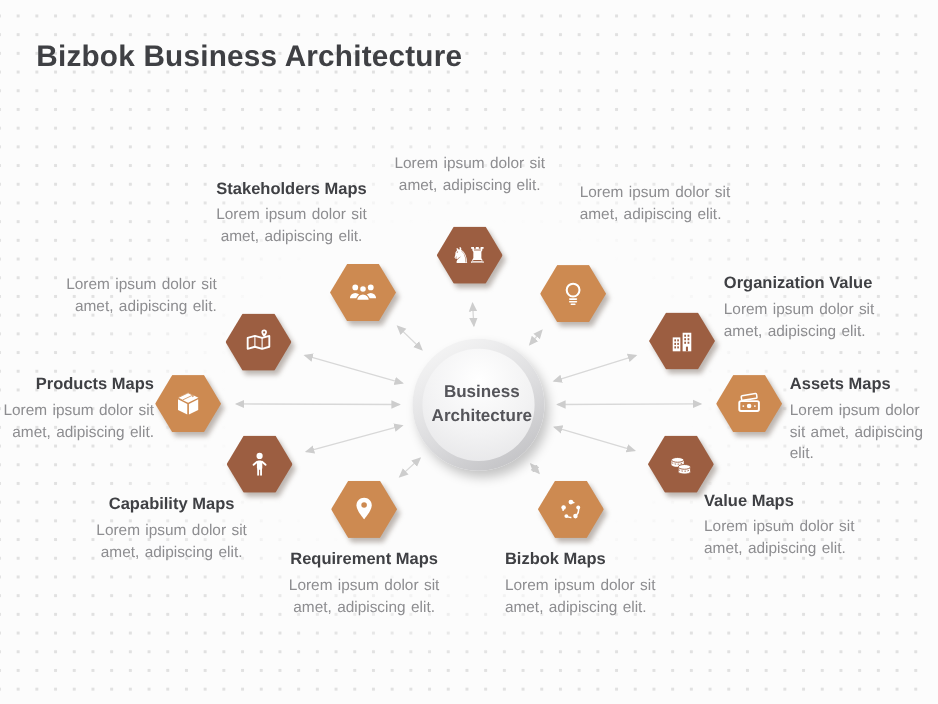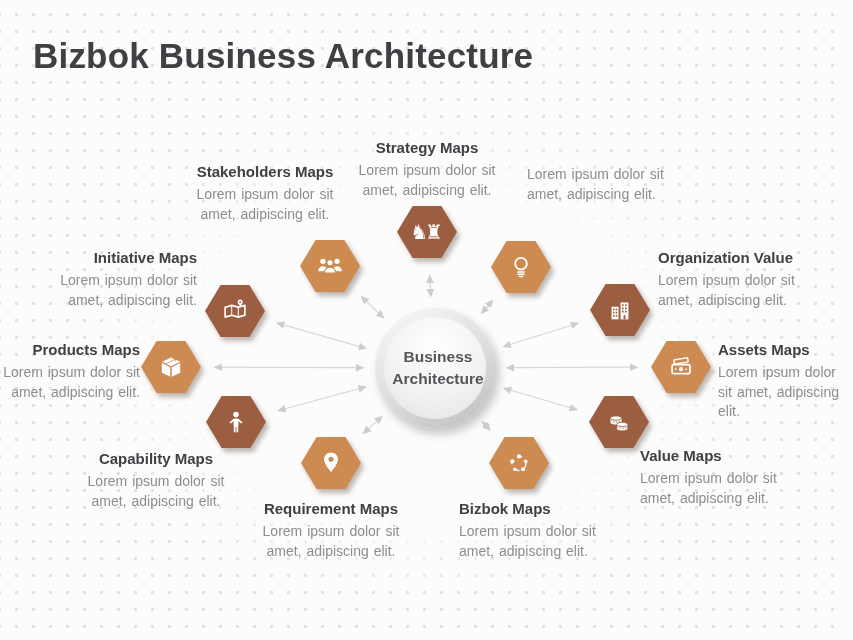--- a/index.html
+++ b/index.html
@@ -13,21 +13,21 @@
     background-image: radial-gradient(circle, #e1e1e1 1.5px, rgba(225,225,225,0) 1.8px);
     background-size: 17px 17px;
     background-position: 8px 6px;
   }
   .fade {
     position:absolute; inset:0;
     background: radial-gradient(ellipse 345px 248px at 420px 355px, #fcfcfc 62%, rgba(252,252,252,0) 100%);
   }
   .page-title {
     position:absolute; left:33px; top:36px;
-    font-size:35px; font-weight:bold; color:var(--title-col,#3f4044); letter-spacing:0.2px;
+    font-size:27px; font-weight:bold; color:var(--title-col,#3f4044); letter-spacing:0.2px;
   }
   svg.arrows { position:absolute; left:0; top:0; }
 
   .node { position:absolute; inset:0; pointer-events:none; }
   .node * { pointer-events:auto; }
   .node-text { position:absolute; }
   .node-title { font-size:15px; font-weight:bold; color:var(--title-col,#3f4044); margin-bottom:5px; }
   .node-desc  { font-size:14px; color:var(--body-col,#8d8d90); line-height:1.4; word-spacing:1px; max-width:152px; }
   .ta-c { text-align:center; } .ta-c .node-desc { margin:0 auto; }
   .ta-r { text-align:right; }  .ta-r .node-desc { margin-left:auto; }
@@ -85,21 +85,20 @@
       <line x1="365.5" y1="386.9" x2="278.5" y2="410.5" stroke="#d8d8d8" stroke-width="1.2" marker-start="url(#ah)" marker-end="url(#ah)"></line>
       <line x1="504.1" y1="388.3" x2="576.8" y2="409.6" stroke="#d8d8d8" stroke-width="1.2" marker-start="url(#ah)" marker-end="url(#ah)"></line>
       <line x1="381.8" y1="416.6" x2="363.5" y2="433.3" stroke="#d8d8d8" stroke-width="1.2" marker-start="url(#ah)" marker-end="url(#ah)"></line>
       <line x1="482.7" y1="421.9" x2="489.9" y2="430.0" stroke="#d8d8d8" stroke-width="1.2" marker-start="url(#ah)" marker-end="url(#ah)"></line>
     </svg>
 
   <div class="page-title">Bizbok Business Architecture</div>
 
   <div class="node">
     <div class="node-text ta-c" style="left:337px;top:139px;width:180px;">
-      <div class="node-title">Strategy Maps</div>
       <div class="node-desc">Lorem ipsum dolor sit amet, adipiscing elit.</div>
     </div>
     <div class="hex-wrap" style="left:397px;top:206px;">
       <div class="hex brown">
           <span class="chess">♞♜</span>
         </div>
     </div>
   </div>
 
   <div class="node">
@@ -130,21 +129,20 @@
         <svg width="30" height="30" viewBox="0 0 32 32">
           <circle cx="16" cy="12.5" r="6.2" fill="none" stroke="#fff" stroke-width="2"></circle>
           <path d="M12.8 21.2 h6.4 M12.8 23.8 h6.4 M14.3 26.2 h3.4" stroke="#fff" stroke-width="1.6" fill="none" stroke-linecap="round"></path>
         </svg>
       </div>
     </div>
   </div>
 
   <div class="node">
     <div class="node-text ta-r" style="left:40px;top:249px;width:157px;">
-      <div class="node-title">Initiative Maps</div>
       <div class="node-desc">Lorem ipsum dolor sit amet, adipiscing elit.</div>
     </div>
     <div class="hex-wrap" style="left:205px;top:285px;">
       <div class="hex brown">
         <svg width="30" height="30" viewBox="0 0 32 32">
           <path d="M5.5 22.5 V12 L12.5 10 L19.5 12 L26.5 10 V20.5 L19.5 22.5 L12.5 20.5 Z" fill="none" stroke="#fff" stroke-width="1.8" stroke-linejoin="round"></path>
           <path d="M12.5 10 V20.5 M19.5 12 V22.5" stroke="#fff" stroke-width="1.1"></path>
           <path d="M21.5 3.8 a2.7 2.7 0 0 1 2.7 2.7 c0 2 -2.7 4.6 -2.7 4.6 s-2.7 -2.6 -2.7 -4.6 a2.7 2.7 0 0 1 2.7 -2.7 z" fill="#fff"></path>
           <circle cx="21.5" cy="6.6" r="1" fill="currentColor"></circle>
         </svg>

